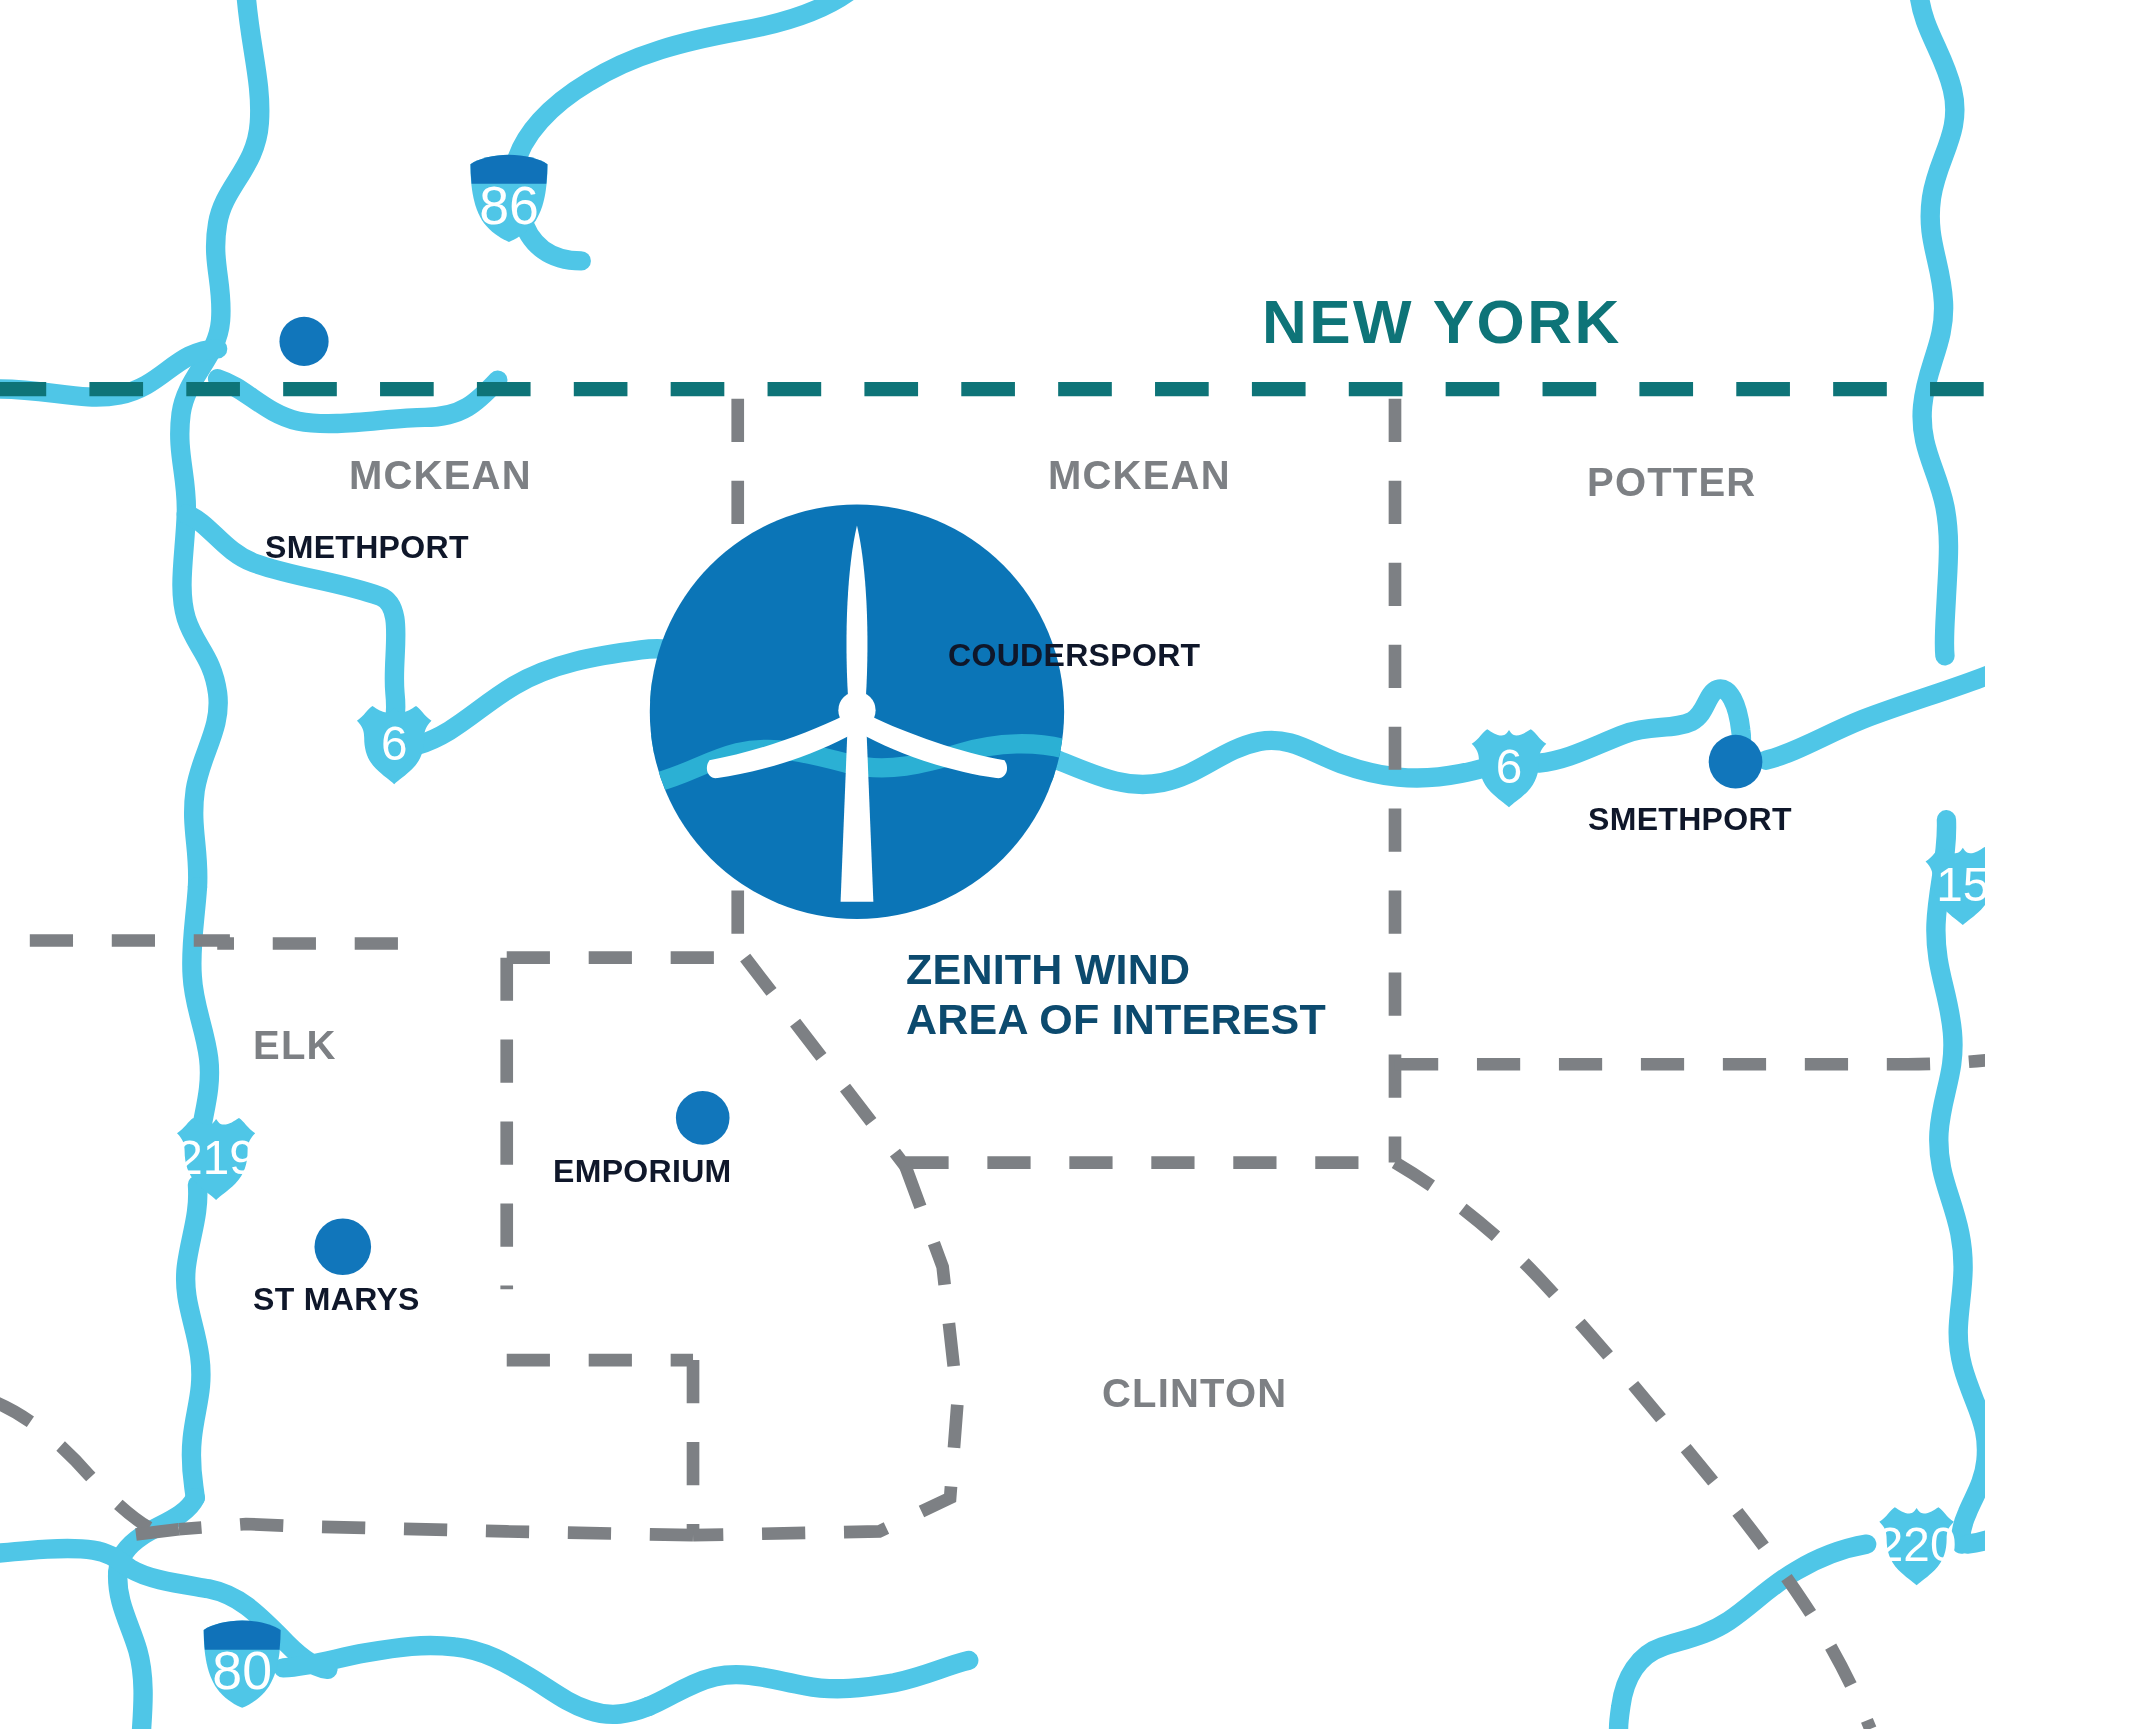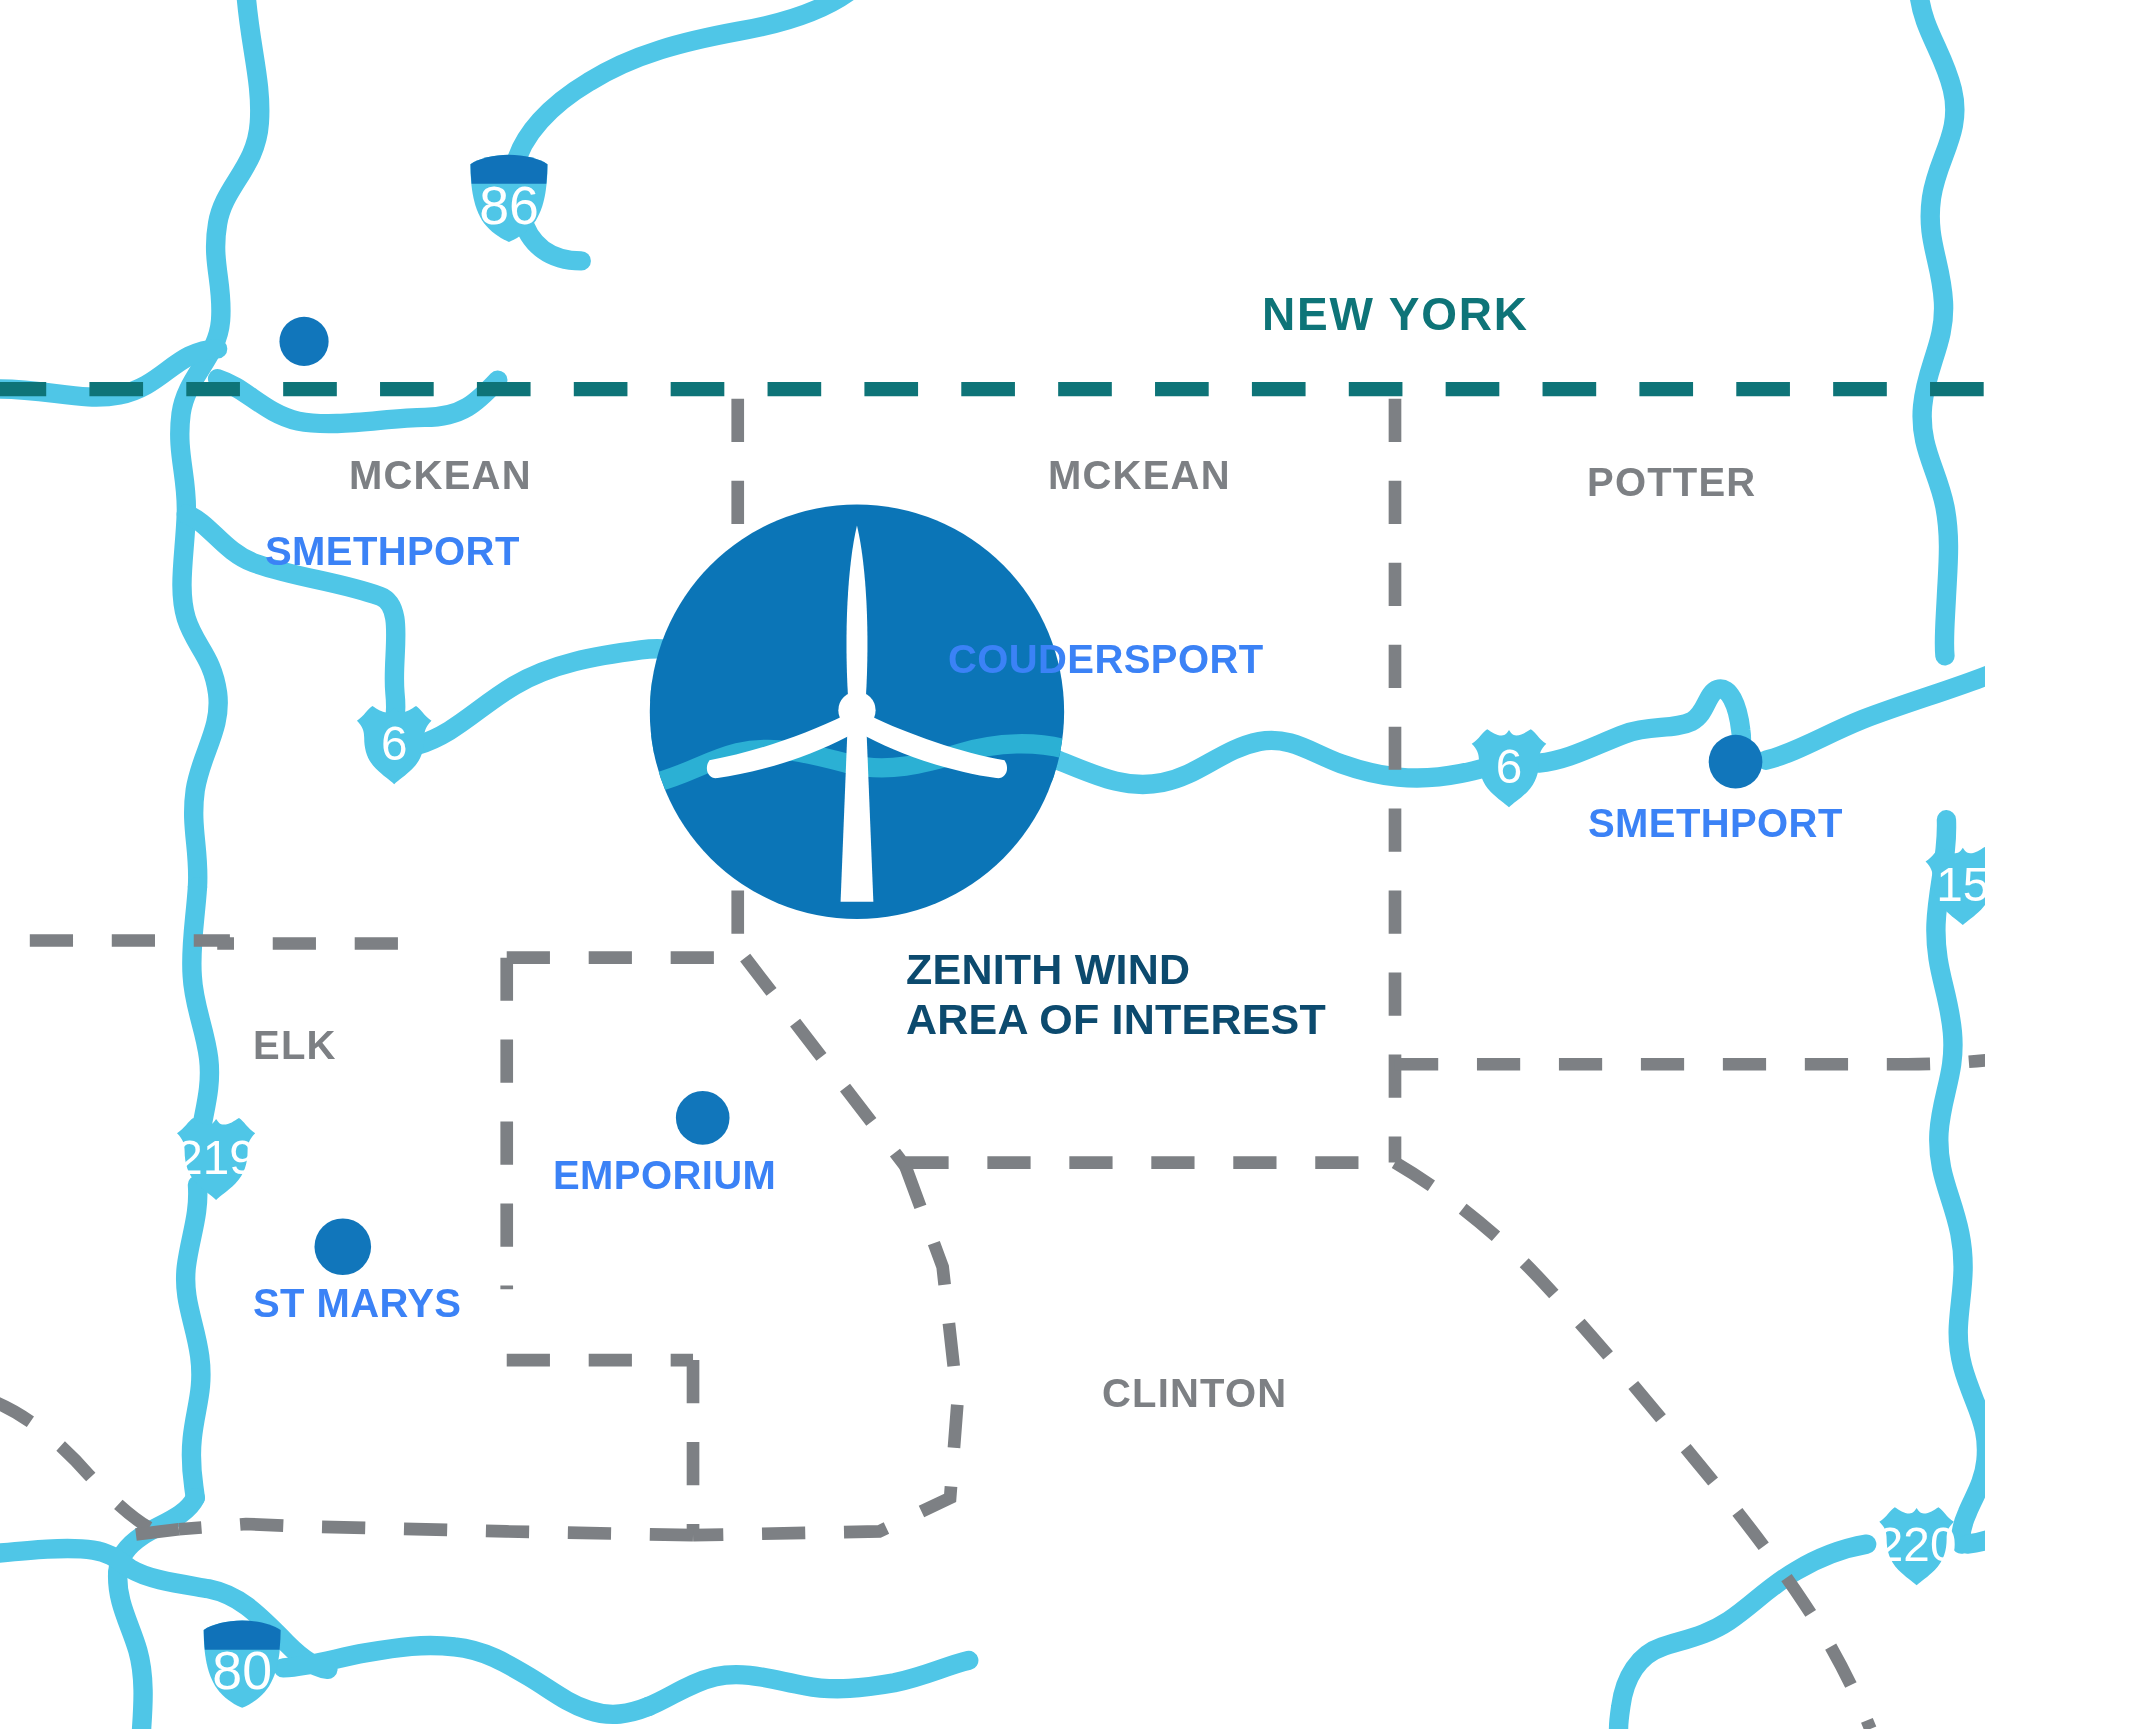--- a/index.html
+++ b/index.html
@@ -23,32 +23,32 @@
   }
   .map-label {
     position: absolute;
     white-space: nowrap;
     font-weight: bold;
     letter-spacing: 0.02em;
     line-height: 1.0;
     user-select: none;
   }
   .state-label {
-    font-size: 46px;
+    font-size: 62px;
     color: #0e7478;
     letter-spacing: 0.04em;
   }
   .county-label {
     font-size: 40px;
     color: #7d8084;
     letter-spacing: 0.03em;
   }
   .city-label {
-    font-size: 40px;
-    color: #3b82f6;
+    font-size: 32px;
+    color: #0f172a;
     letter-spacing: 0.01em;
   }
   .aoi-label {
     font-size: 43px;
     color: #0c4a6e;
     line-height: 1.17;
     letter-spacing: 0.005em;
   }
   .aoi-label div { display: block; }
 </style>

